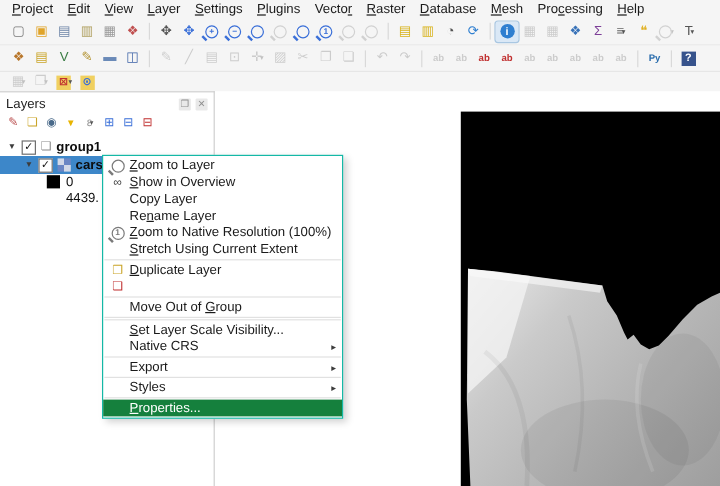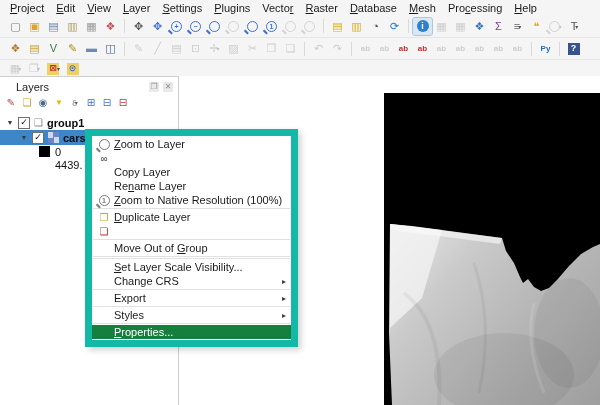--- a/index.html
+++ b/index.html
@@ -22,40 +22,40 @@
   .pressed{background:#dae8f6;outline:1px solid #a9c7e2}
   .caret{font-size:6px;color:#555;margin-left:-2px;flex:none}
   .tsep{width:1px;height:14px;background:#d9d9d9;margin:0 4px;flex:none}
   .boxed{width:12px;height:12px;display:flex;align-items:center;justify-content:center;font-size:9px;font-weight:bold}
   
   .mg{display:inline-block;width:9px;height:9px;border:1.6px solid currentColor;border-radius:50%;position:relative}
   .mg::after{content:"";position:absolute;width:5px;height:1.6px;background:currentColor;left:-4px;bottom:-2px;transform:rotate(45deg)}
   .mg i{position:absolute;inset:0;display:flex;align-items:center;justify-content:center;font-size:7px;font-style:normal;font-weight:bold}
   
   .panel{position:absolute;left:0;top:76px;width:178px;bottom:0;background:#fff;border-top:1px solid #cfcfcf;border-right:1px solid #cfcfcf;font-size:11px}
-  .phead{height:15px;display:flex;align-items:center;padding:2px 5px 0 16px;color:#222}
+  .phead{height:15px;display:flex;align-items:center;padding:2px 5px 0 5px;color:#222}
   .pbtns{margin-left:auto;display:flex;gap:4px;color:#909090;font-size:8px}
   .pwbtn{width:10px;height:10px;display:flex;align-items:center;justify-content:center;background:#e9e9e9;border-radius:1px}
   .ptools{display:flex;align-items:center;height:17px;padding-left:3px}
   .ptbtn{width:16px;height:15px;display:flex;align-items:center;justify-content:center;font-size:10px;flex:none}
   .tree{margin-top:4px}
   .trow{height:15px;display:flex;align-items:center;gap:4px;padding-left:6px}
   .trow.sel{background:#3d87c9}
   .tw{font-size:7px;color:#3c3c3c;width:8px;text-align:center}
   .cb{width:10px;height:10px;background:#fff;border:1px solid #6f6f6f;font-size:9px;line-height:9px;text-align:center;color:#111;flex:none}
   .layer-label{font-weight:bold;color:#0c0c0c}
   .gicon{color:#8c8c8c;font-size:10px}
   .ricon{width:11px;height:11px;flex:none;background:conic-gradient(#6b86c4 25%,#d3d9e8 0 50%,#6b86c4 0 75%,#d3d9e8 0)}
   .legend-row{height:13px;display:flex;align-items:center;gap:5px;padding-left:39px;color:#111}
   .swatch{width:11px;height:11px;flex:none}
   
   .canvas{position:absolute;left:179px;top:76px;right:0;bottom:0;background:#fff;overflow:hidden}
   .blackbox{position:absolute;left:205px;top:17px;width:216px;height:312px;background:#000}
   
-  .cmenu{position:absolute;left:85px;top:129px;width:199px;background:#fff;border:7px solid #14b8a6;box-shadow:3px 3px 6px rgba(0,0,0,.18);padding:1px 0;font-size:11px;z-index:9}
+  .cmenu{position:absolute;left:85px;top:129px;width:199px;background:#fff;border:1px solid #14b8a6;box-shadow:3px 3px 6px rgba(0,0,0,.18);padding:1px 0;font-size:11px;z-index:9}
   .mitem{height:14px;display:flex;align-items:center;padding:0 2px}
   .micon{width:20px;display:flex;justify-content:center;align-items:center;font-size:10px;flex:none}
   .mlabel{flex:1;color:#1a1a1a;white-space:nowrap}
   .marrow{color:#3c3c3c;font-size:8px;padding-right:3px}
   .mitem.hl{background:#15803d}
   .mitem.hl .mlabel{color:#fff}
   .msep{height:1px;background:#e1e1e1;margin:1px 1px}
   u{text-decoration:underline;text-underline-offset:1px}
 </style>
 </head>
@@ -373,37 +373,42 @@
 
 <div class="cmenu" id="cmenu">
     <div class="mitem">
       <span class="micon">
         <span class="mg" style="color: rgb(122, 122, 122);"></span>
       </span>
       <span class="mlabel"><u>Z</u>oom to Layer</span>
     </div>
     <div class="mitem">
       <span class="micon" style="color: rgb(68, 68, 68);">∞</span>
+      <span class="mlabel"><u>S</u>how in Overview</span>
     </div>
     <div class="mitem">
       <span class="micon"></span>
       <span class="mlabel">Copy Layer</span>
     </div>
     <div class="mitem">
       <span class="micon"></span>
       <span class="mlabel">Re<u>n</u>ame Layer</span>
     </div>
     <div class="mitem">
       <span class="micon">
         <span class="mg" style="color: rgb(122, 122, 122);">
           <i>1</i>
         </span>
       </span>
       <span class="mlabel"><u>Z</u>oom to Native Resolution (100%)</span>
     </div>
+    <div class="mitem">
+      <span class="micon"></span>
+      <span class="mlabel"><u>S</u>tretch Using Current Extent</span>
+    </div>
     <div class="msep"></div>
     <div class="mitem">
       <span class="micon" style="color: rgb(202, 165, 42);">❐</span>
       <span class="mlabel"><u>D</u>uplicate Layer</span>
     </div>
     <div class="mitem">
       <span class="micon" style="color: rgb(192, 48, 48);">❏</span>
     </div>
     <div class="msep"></div>
     <div class="mitem">
@@ -411,21 +416,21 @@
       <span class="mlabel">Move Out of <u>G</u>roup</span>
     </div>
     <div class="msep"></div>
     <div class="msep"></div>
     <div class="mitem">
       <span class="micon"></span>
       <span class="mlabel"><u>S</u>et Layer Scale Visibility...</span>
     </div>
     <div class="mitem">
       <span class="micon"></span>
-      <span class="mlabel">Change CRS</span>
+      <span class="mlabel">Native CRS</span>
       <span class="marrow">▸</span>
     </div>
     <div class="msep"></div>
     <div class="mitem">
       <span class="micon"></span>
       <span class="mlabel">Export</span>
       <span class="marrow">▸</span>
     </div>
     <div class="msep"></div>
     <div class="mitem">

